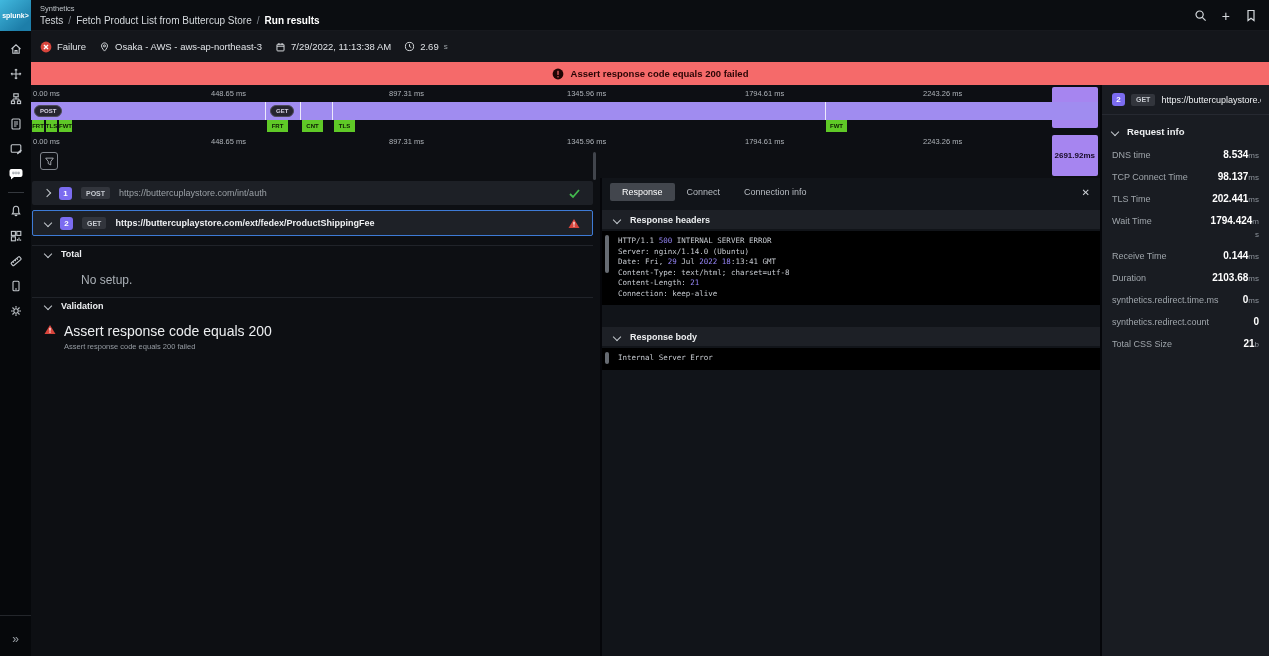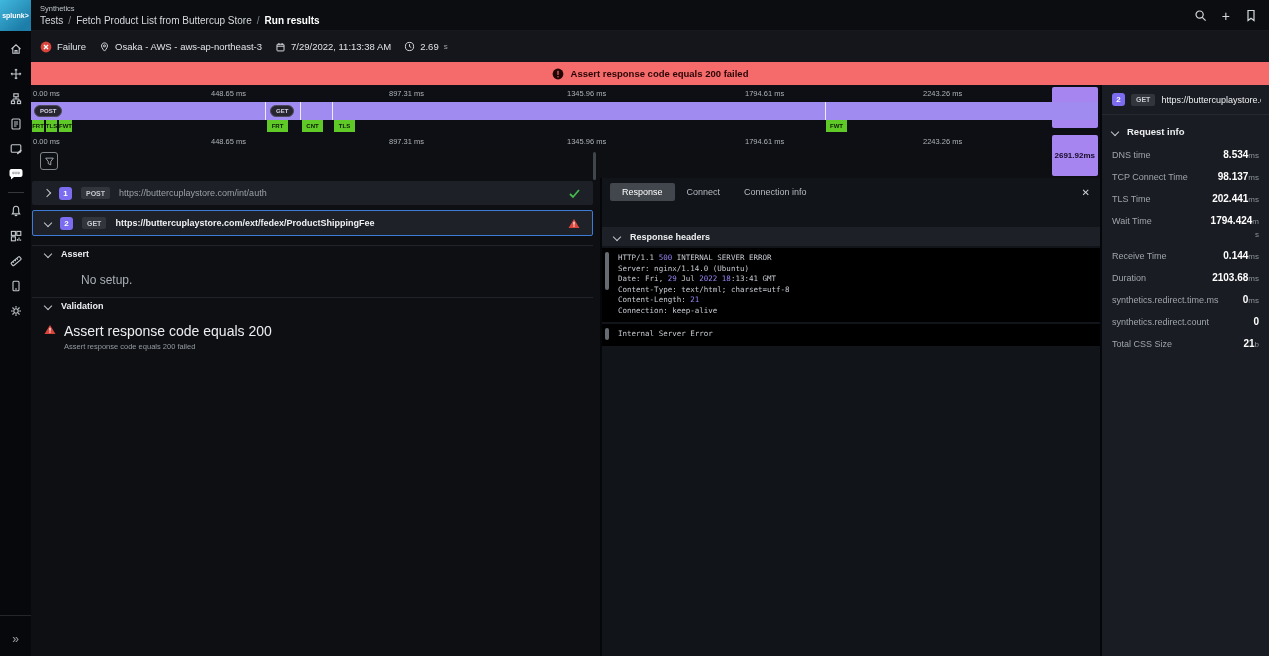--- a/index.html
+++ b/index.html
@@ -89,21 +89,21 @@
   .vi-detail { font-size:7.5px; color:#969ca3; margin-top:3px; }
 
   
   .mid-panel { position:absolute; left:600px; top:178px; width:500px; height:478px; background:#111419;
                border-left:2px solid #05060a; }
   .tabs { display:flex; align-items:center; padding:5px 10px 4px 8px; }
   .tab { font-size:9px; color:#b6bbc1; padding:4px 12px; cursor:pointer; }
   .tab.active { background:#42464d; color:#fff; border-radius:2px; }
   .close-btn { margin-left:auto; color:#ced2d7; font-size:10px; cursor:pointer; }
   .sec-band { background:#1d2026; height:19px; display:flex; align-items:center; gap:10px; padding-left:12px;
-              font-size:9px; font-weight:bold; color:#eceef0; margin-top:22px; cursor:pointer; }
+              font-size:9px; font-weight:bold; color:#eceef0; margin-top:5px; cursor:pointer; }
   .sec-band.body-band { margin-top:22px; }
   .codeblock { position:relative; background:#000000; margin-top:2px; padding:5px 8px 6px 16px;
                font-family:"DejaVu Sans Mono",monospace; font-size:7.5px; line-height:10.5px; color:#c6cad0; }
   .code-gutter { position:absolute; left:3px; top:4px; width:4px; height:38px; background:#666b72; border-radius:2px; }
   .codeblock .hl { color:#9383f2; }
 
   
   .right-panel { position:absolute; left:1100px; top:85px; width:169px; height:571px; background:#191c22;
                  border-left:2px solid #05060a; }
   .rp-head { display:flex; align-items:center; gap:6px; padding:8px 8px 8px 10px; border-bottom:1px solid #262931; }
@@ -337,21 +337,21 @@
         <svg width="12" height="11" viewBox="0 0 14 12">
             <path d="M7 0.8 L13.4 11.2 H0.6 Z" fill="#d9453c"></path>
             <rect x="6.3" y="4" width="1.4" height="3.4" fill="#fff"></rect>
             <rect x="6.3" y="8.3" width="1.4" height="1.4" fill="#fff"></rect>
           </svg>
       </span>
     </div>
 
     <div class="section-band band-setup">
       <span class="chev down"></span>
-      <span>Assert</span>
+      <span>Total</span>
     </div>
     <div class="no-setup">No setup.</div>
 
     <div class="section-band band-validation">
       <span class="chev down"></span>
       <span>Validation</span>
     </div>
     <div class="validation-item">
       <span>
         <svg width="12" height="11" viewBox="0 0 14 12" style="margin-top:1px">
@@ -382,20 +382,24 @@
       <div class="code-gutter"></div>
       <div id="code-lines">
           <div><span>HTTP/1.1 </span><span class="hl">500</span><span> INTERNAL SERVER ERROR</span></div>
           <div><span>Server: nginx/1.14.0 (Ubuntu)</span></div>
           <div><span>Date: Fri, </span><span class="hl">29</span><span> Jul </span><span class="hl">2022</span><span> </span><span class="hl">18</span><span>:13:41 GMT</span></div>
           <div><span>Content-Type: text/html; charset=utf-8</span></div>
           <div><span>Content-Length: </span><span class="hl">21</span></div>
           <div><span>Connection: keep-alive</span></div>
         </div>
     </div>
+    <div class="sec-band body-band">
+      <span class="chev down"></span>
+      <span>Response body</span>
+    </div>
     <div class="codeblock">
       <div class="code-gutter" style="height:12px"></div>
       <div>Internal Server Error</div>
     </div>
   </div>
 
   <div class="right-panel">
     <div class="rp-head">
       <span class="num-badge">2</span>
       <span class="method-pill">GET</span>

